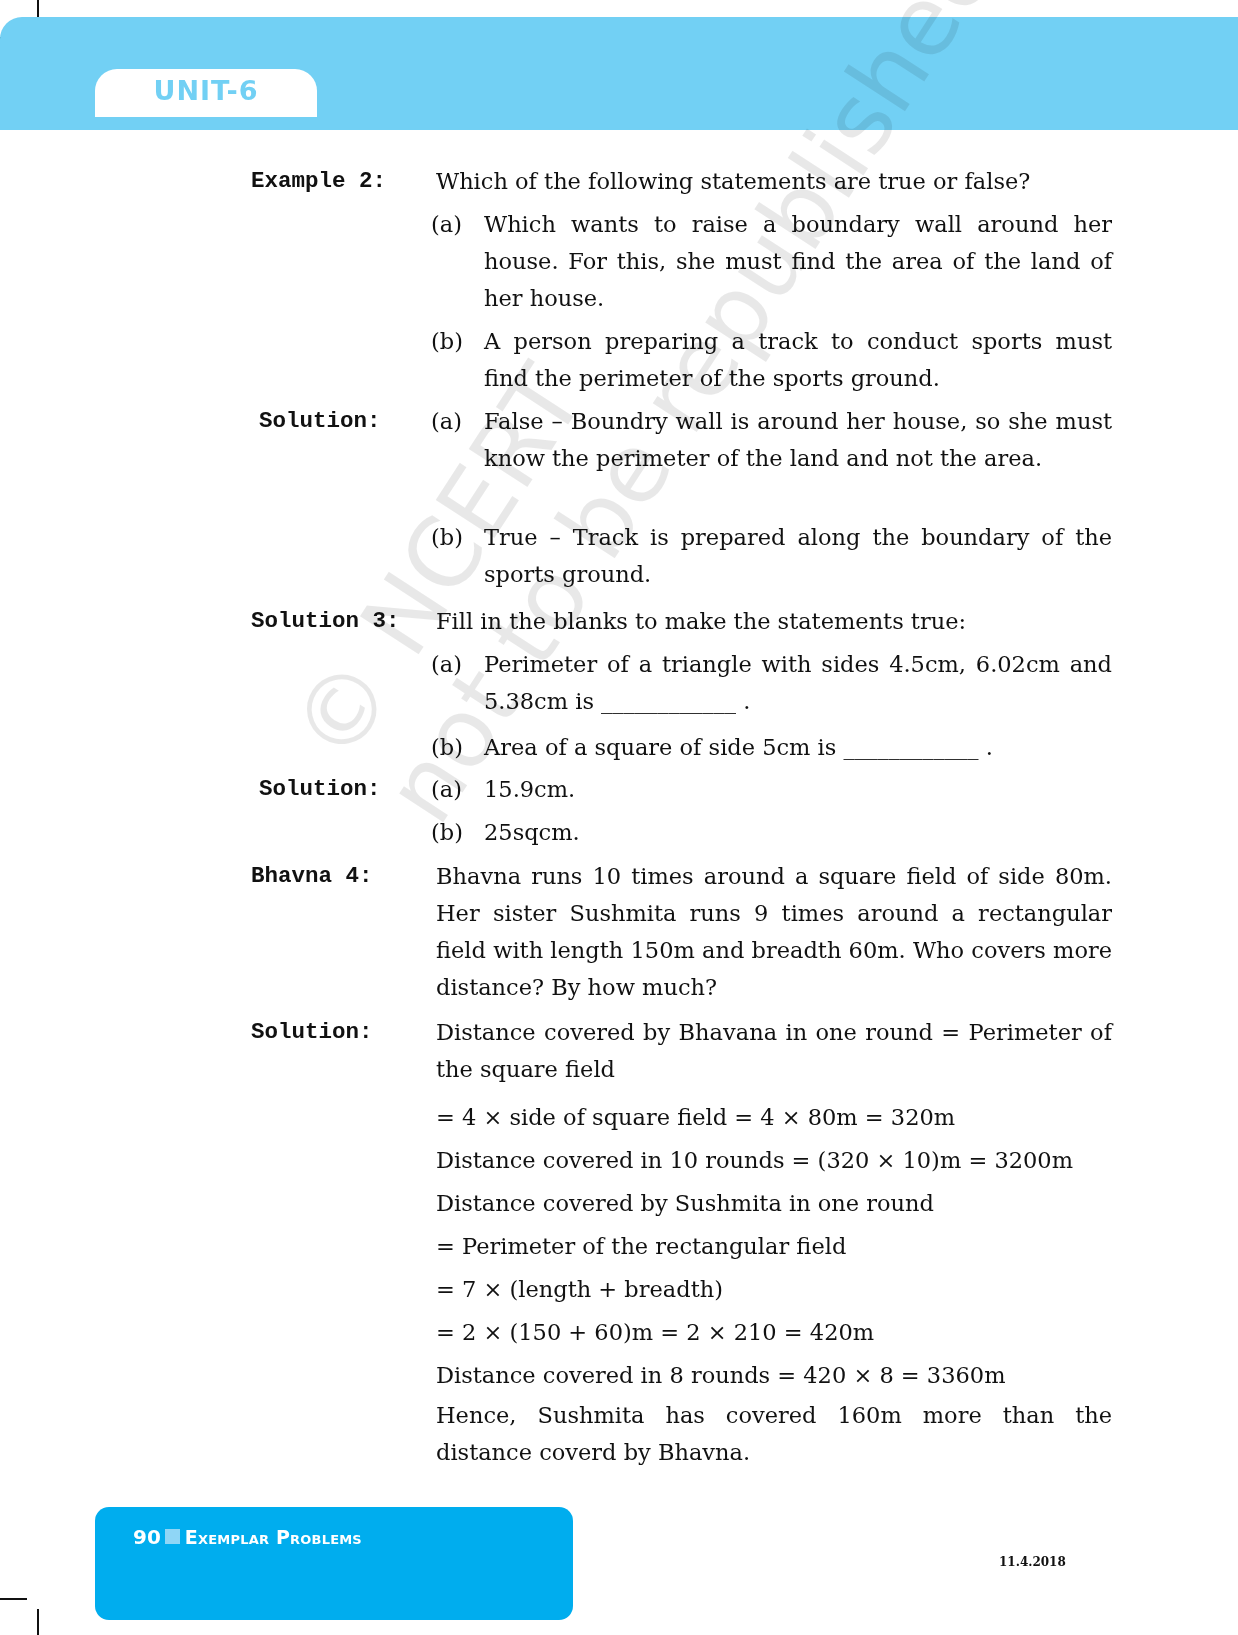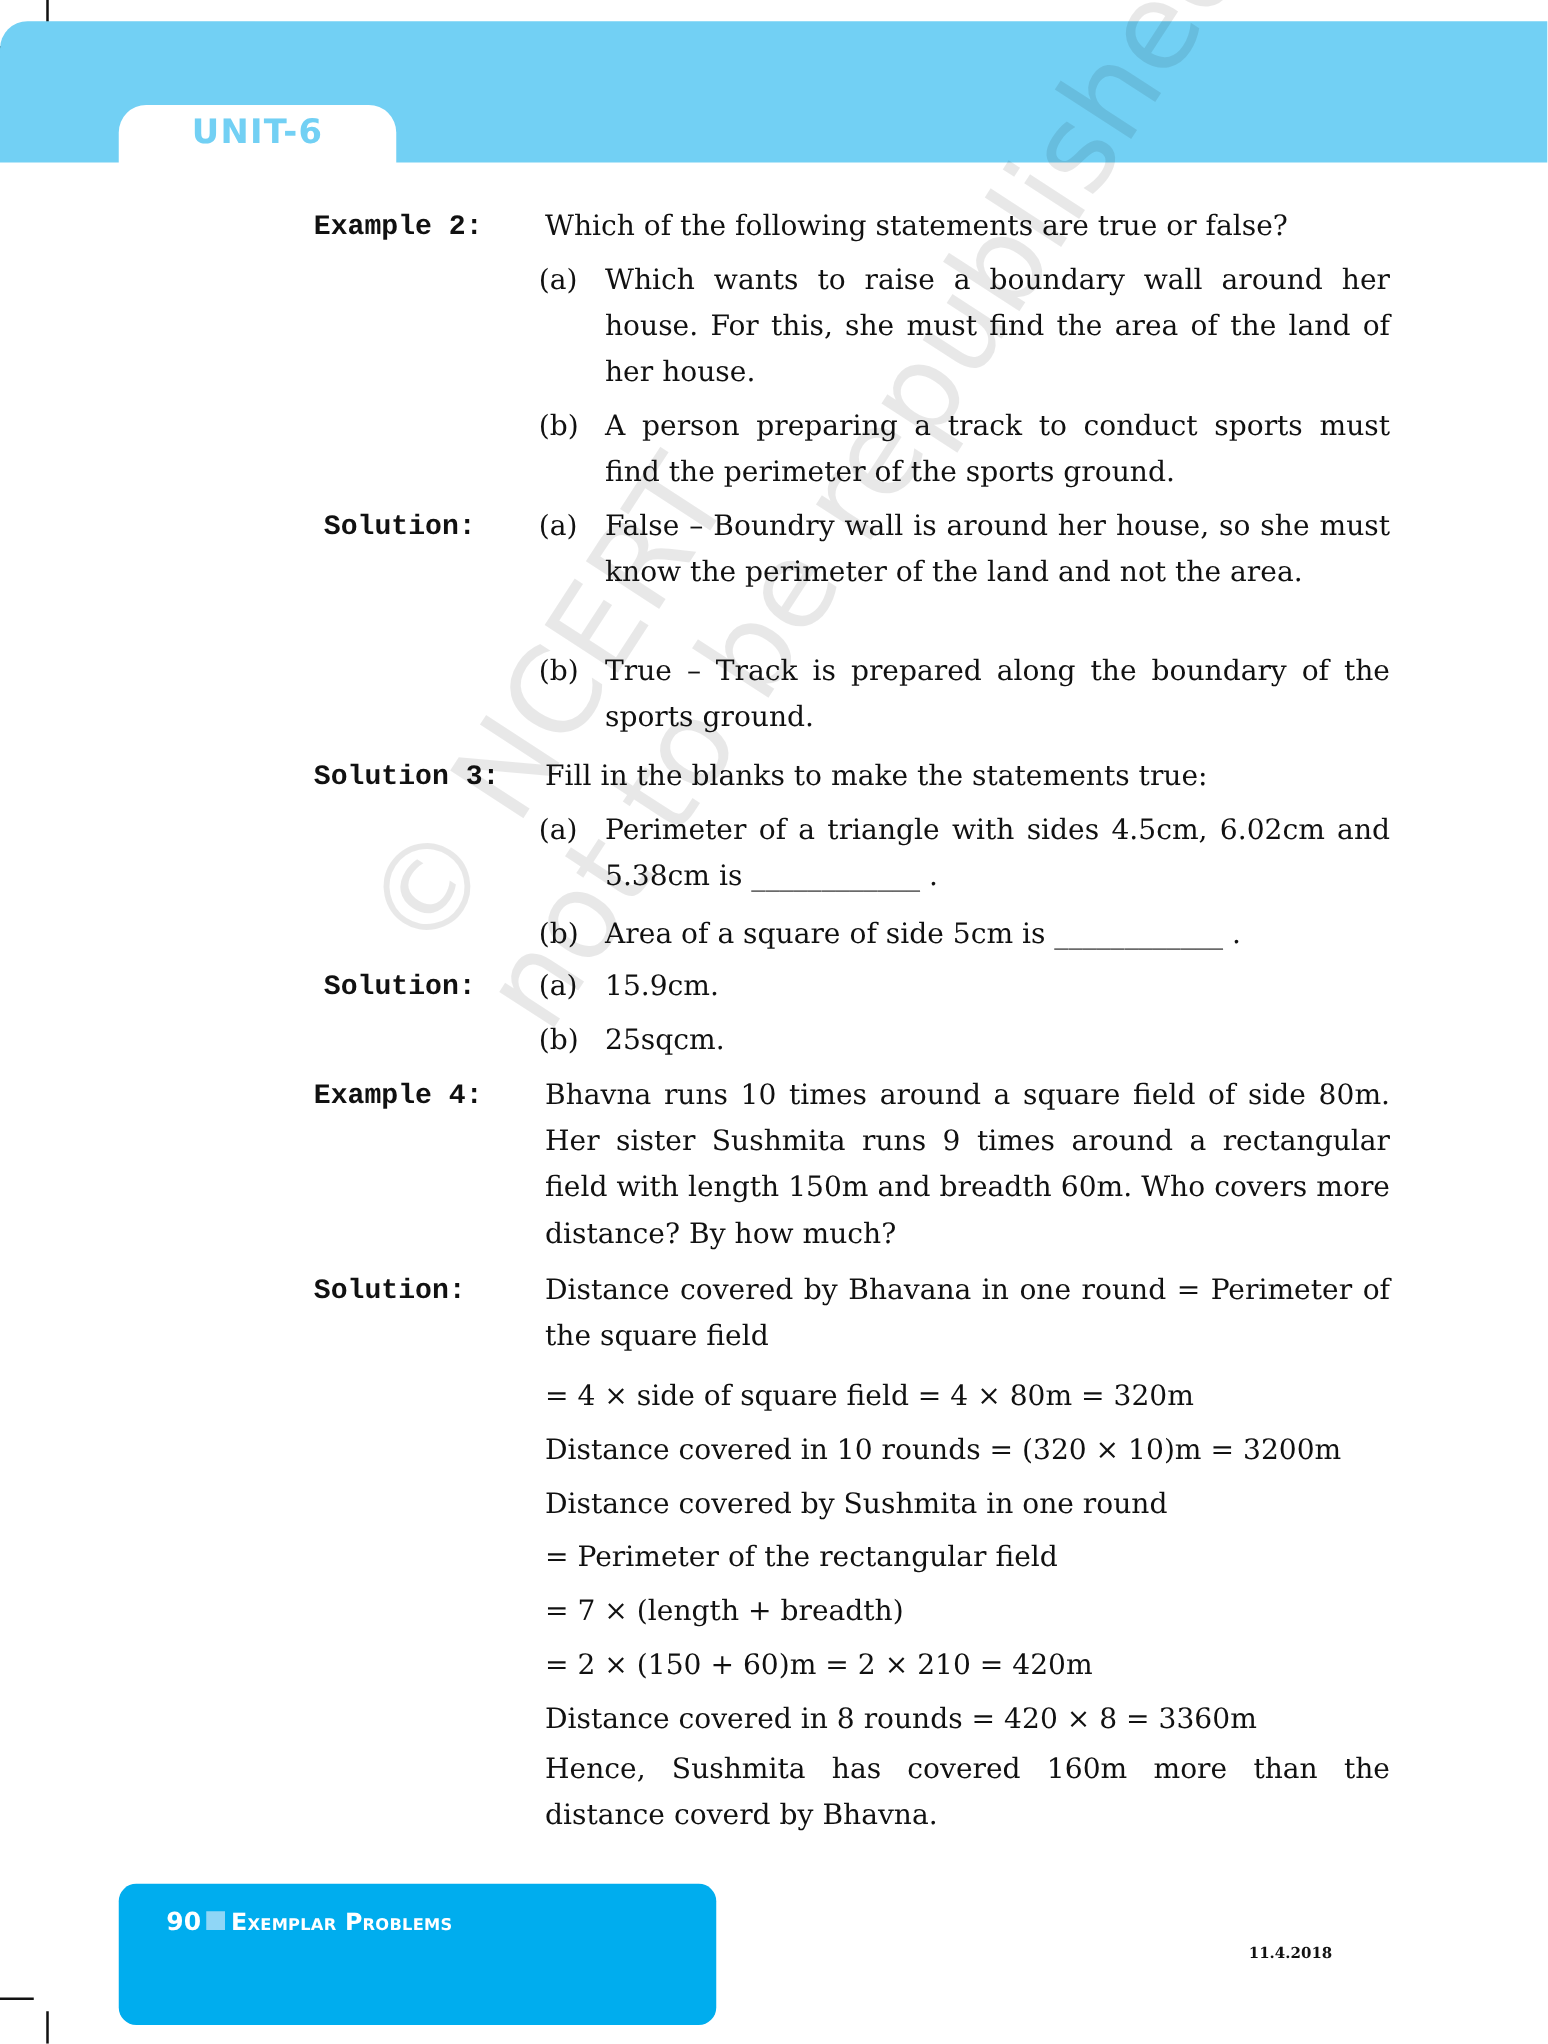--- a/index.html
+++ b/index.html
@@ -3,21 +3,21 @@
 <meta charset="utf-8">
 <style>
   html, body { margin: 0; padding: 0; background: #ffffff; }
   body { width: 1238px; height: 1635px; position: relative; overflow: hidden;
          font-family: "DejaVu Serif", "Liberation Serif", serif; color: #111; }
 
   .crop { position: absolute; background: #111; }
 
   .header-band { position: absolute; left: 0; top: 17px; width: 1238px; height: 113px;
                  background: #72d0f4; border-top-left-radius: 22px; }
-  .unit-tab { position: absolute; left: 95px; top: 84px; width: 222px; height: 48px;
+  .unit-tab { position: absolute; left: 95px; top: 69px; width: 222px; height: 48px;
               background: #ffffff; border-top-left-radius: 22px; border-top-right-radius: 22px; }
   .unit-label { position: absolute; left: 0; width: 222px; top: 6px; text-align: center;
                 font-family: "DejaVu Sans", sans-serif; font-weight: bold; font-size: 27px;
                 color: #72d0f4; letter-spacing: 1px; }
 
   .watermark { position: absolute; left: 270px; top: 720px; width: 900px;
                transform: rotate(-57deg); transform-origin: 0 0;
                font-family: "DejaVu Sans", sans-serif; font-size: 96px; line-height: 112px;
                color: #000; opacity: 0.085; white-space: nowrap; pointer-events: none; }
   .watermark div { display: block; }
@@ -100,21 +100,21 @@
     <span class="label sol">Solution:</span>
     <span class="item-letter">(a)</span>
     <span class="item-text">15.9cm.</span>
   </div>
   <div class="row" style="top:814px;">
     <span class="item-letter">(b)</span>
     <span class="item-text">25sqcm.</span>
   </div>
 
   <div class="row" style="top:858px;">
-    <span class="label ex">Example 4:</span>
+    <span class="label ex">Bhavna 4:</span>
     <span class="stem just">Bhavna runs 10 times around a square field of side 80m. Her sister Sushmita runs 9 times around a rectangular field with length 150m and breadth 60m. Who covers more distance? By how much?</span>
   </div>
   <div class="row" style="top:1014px;">
     <span class="label sol2">Solution:</span>
     <span class="stem just">Distance covered by Bhavana in one round = Perimeter of the square field</span>
   </div>
   <div class="row" style="top:1099px;">
     <span class="stem">= 4 × side of square field = 4 × 80m = 320m</span>
   </div>
   <div class="row" style="top:1142px;">

